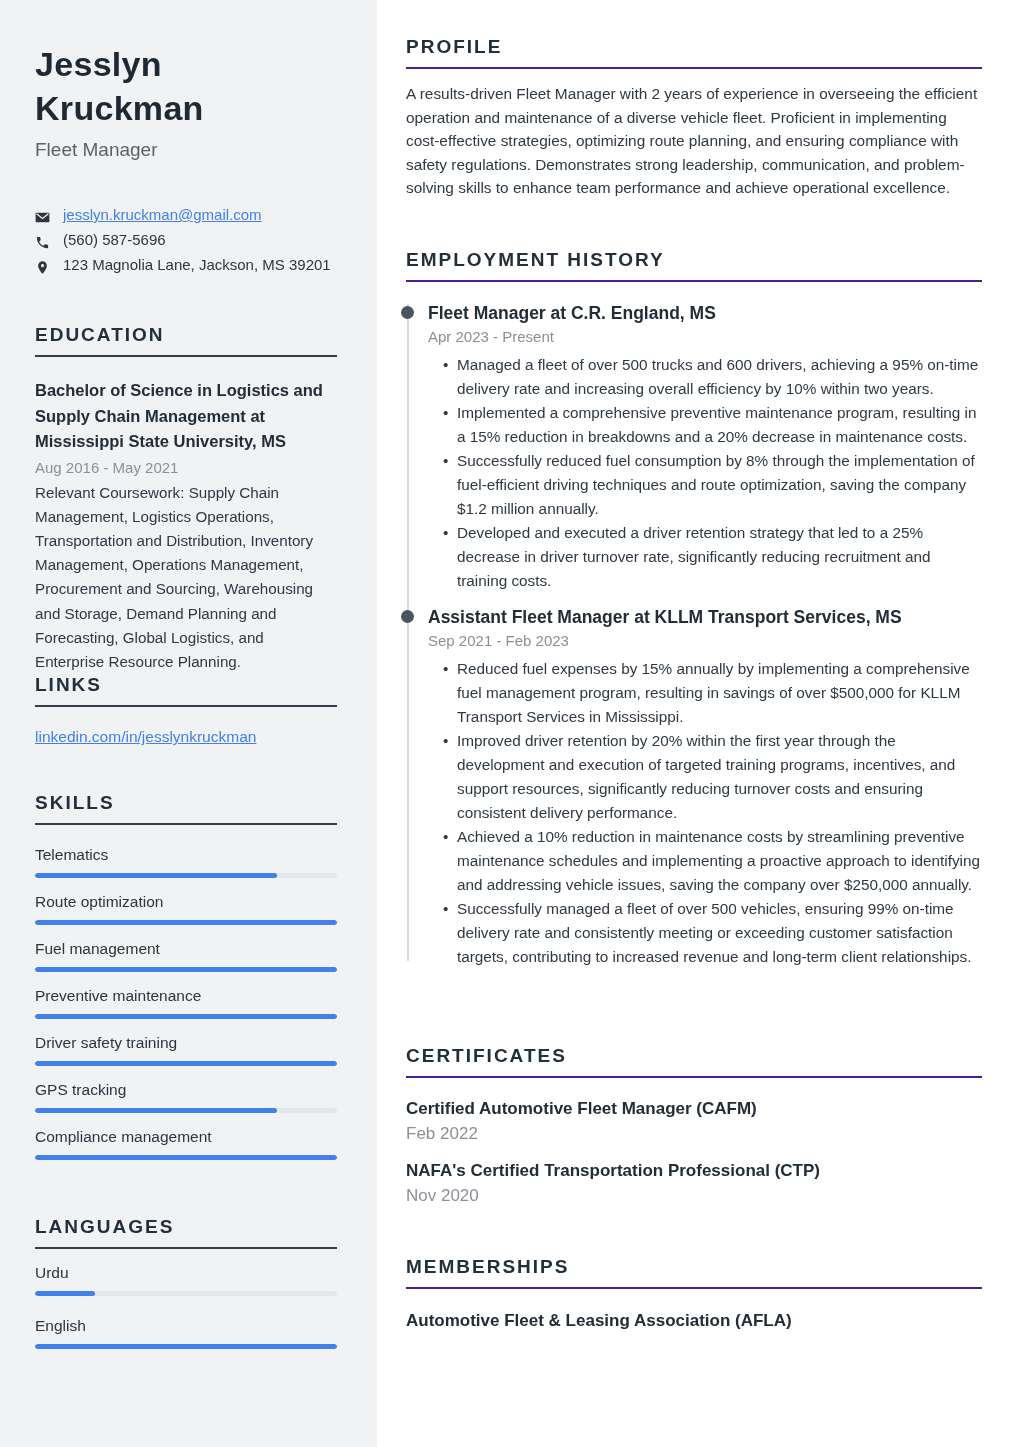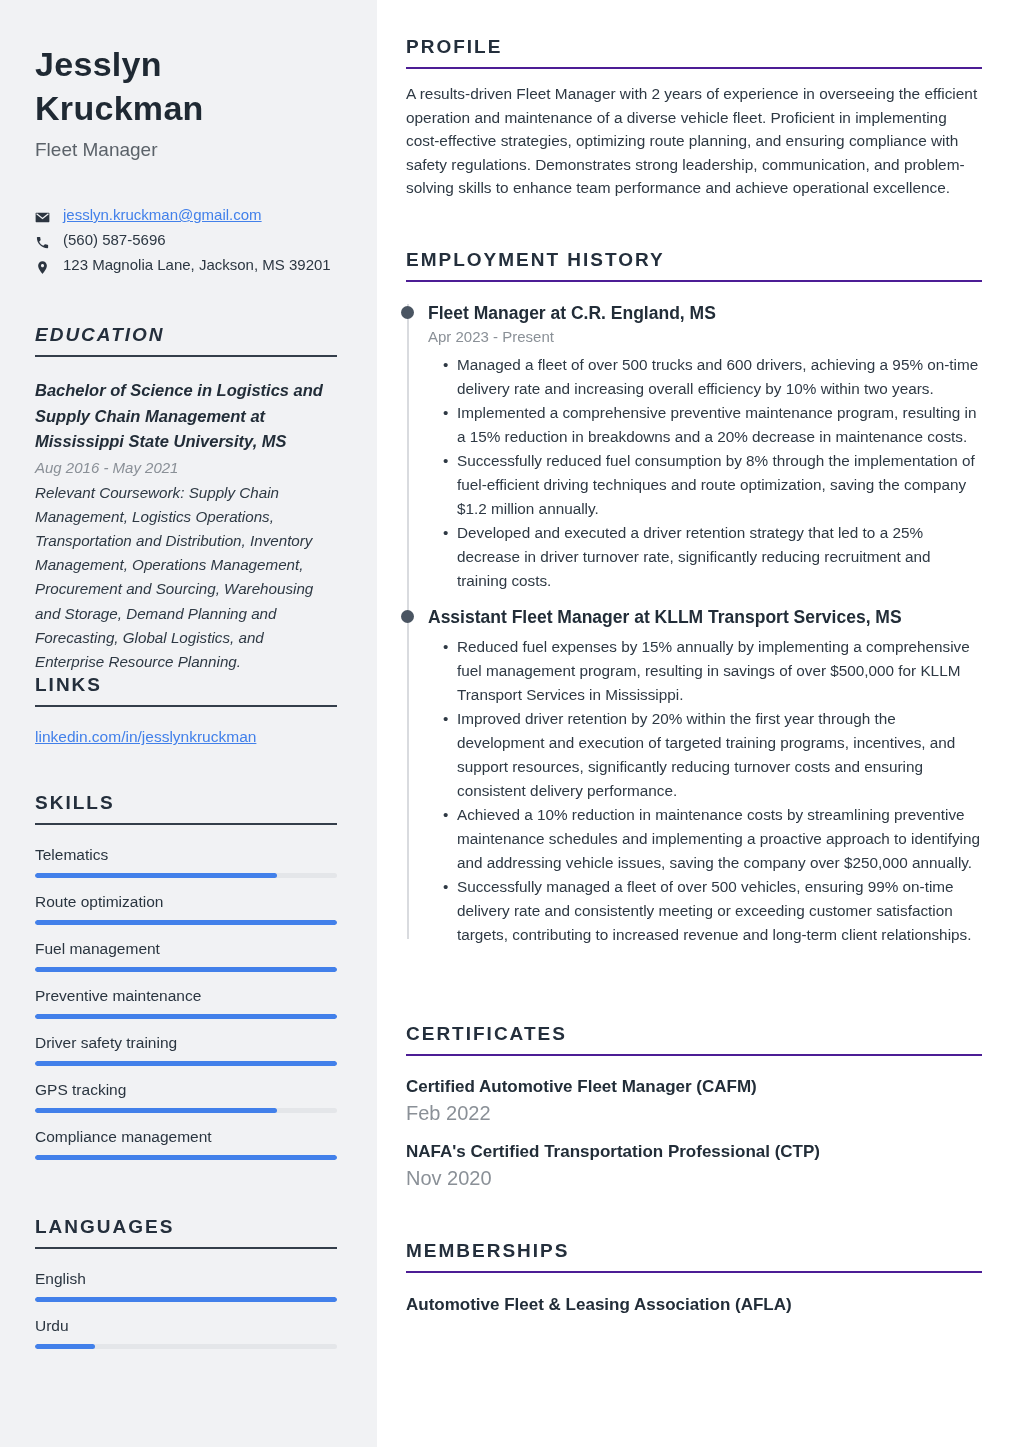--- a/index.html
+++ b/index.html
@@ -41,21 +41,21 @@
   a.link { color: #4280ea; text-decoration: underline; cursor: pointer; }
 
   .side-section-heading {
     font-size: 19px;
     font-weight: 700;
     letter-spacing: 2px;
     color: #242f3c;
     padding-bottom: 9px;
     border-bottom: 2px solid #343e4a;
   }
-  .sec-education { margin-top: 47px; font-style: italic; }
+  .sec-education { margin-top: 47px; }
   .degree {
     margin-top: 21px;
     font-weight: 700;
     font-size: 16.5px;
     line-height: 25.5px;
     color: #222d38;
   }
   .edu-dates { margin-top: 4px; font-size: 15px; color: #8a9097; }
   .edu-desc { margin-top: 5px; font-size: 15.2px; line-height: 24.2px; color: #2e3944; }
 
@@ -128,21 +128,21 @@
     font-size: 15.3px;
     line-height: 24px;
     color: #2e3944;
   }
   .bullets li::before { content: "\2022"; position: absolute; left: 0; top: 0; color: #2e3944; }
 
   .sec-certificates { margin-top: 76px; }
   .cert { margin-top: 20px; }
   .cert + .cert { margin-top: 16px; }
   .cert-title { font-size: 17px; line-height: 22px; font-weight: 700; color: #222d38; }
-  .cert-dates { margin-top: 4px; font-size: 20px; color: #8a9097; }
+  .cert-dates { margin-top: 4px; font-size: 17px; color: #8a9097; }
 
   .sec-memberships { margin-top: 50px; }
   .member { margin-top: 21px; font-size: 17px; line-height: 22px; font-weight: 700; color: #222d38; }
   .member + .member { margin-top: 15px; }
 </style>
 </head>
 <body>
 
 <aside class="sidebar">
   <h1 class="person-name">Jesslyn Kruckman</h1>
@@ -232,30 +232,30 @@
     <div class="meter-item">
       <div class="meter-label">Compliance management</div>
       <div class="meter-track">
           <div class="meter-fill" style="width: 100%;"></div>
         </div>
     </div>
   </section>
 
   <section class="sec-languages">
     <h2 class="side-section-heading">LANGUAGES</h2>
+    <div class="meter-item">
+      <div class="meter-label">Urdu</div>
+      <div class="meter-track">
+          <div class="meter-fill" style="width: 20%;"></div>
+        </div>
+    </div>
     <div class="meter-item first">
       <div class="meter-label">English</div>
       <div class="meter-track">
           <div class="meter-fill" style="width: 100%;"></div>
-        </div>
-    </div>
-    <div class="meter-item">
-      <div class="meter-label">Urdu</div>
-      <div class="meter-track">
-          <div class="meter-fill" style="width: 20%;"></div>
         </div>
     </div>
   </section>
 </aside>
 
 <main class="main">
 
   <section>
     <h2 class="main-section-heading">PROFILE</h2>
     <p class="profile-text">A results-driven Fleet Manager with 2 years of experience in overseeing the efficient operation and maintenance of a diverse vehicle fleet. Proficient in implementing cost-effective strategies, optimizing route planning, and ensuring compliance with safety regulations. Demonstrates strong leadership, communication, and problem-solving skills to enhance team performance and achieve operational excellence.</p>
@@ -273,20 +273,21 @@
           <li>Managed a fleet of over 500 trucks and 600 drivers, achieving a 95% on-time delivery rate and increasing overall efficiency by 10% within two years.</li>
           <li>Implemented a comprehensive preventive maintenance program, resulting in a 15% reduction in breakdowns and a 20% decrease in maintenance costs.</li>
           <li>Successfully reduced fuel consumption by 8% through the implementation of fuel-efficient driving techniques and route optimization, saving the company $1.2 million annually.</li>
           <li>Developed and executed a driver retention strategy that led to a 25% decrease in driver turnover rate, significantly reducing recruitment and training costs.</li>
         </ul>
       </article>
 
       <article class="job">
         <span class="job-dot"></span>
         <h3 class="job-title">Assistant Fleet Manager at KLLM Transport Services, MS</h3>
+        <div class="job-dates">Sep 2021 - Feb 2023</div>
         <ul class="bullets">
           <li>Reduced fuel expenses by 15% annually by implementing a comprehensive fuel management program, resulting in savings of over $500,000 for KLLM Transport Services in Mississippi.</li>
           <li>Improved driver retention by 20% within the first year through the development and execution of targeted training programs, incentives, and support resources, significantly reducing turnover costs and ensuring consistent delivery performance.</li>
           <li>Achieved a 10% reduction in maintenance costs by streamlining preventive maintenance schedules and implementing a proactive approach to identifying and addressing vehicle issues, saving the company over $250,000 annually.</li>
           <li>Successfully managed a fleet of over 500 vehicles, ensuring 99% on-time delivery rate and consistently meeting or exceeding customer satisfaction targets, contributing to increased revenue and long-term client relationships.</li>
         </ul>
       </article>
 
     </div>
   </section>

